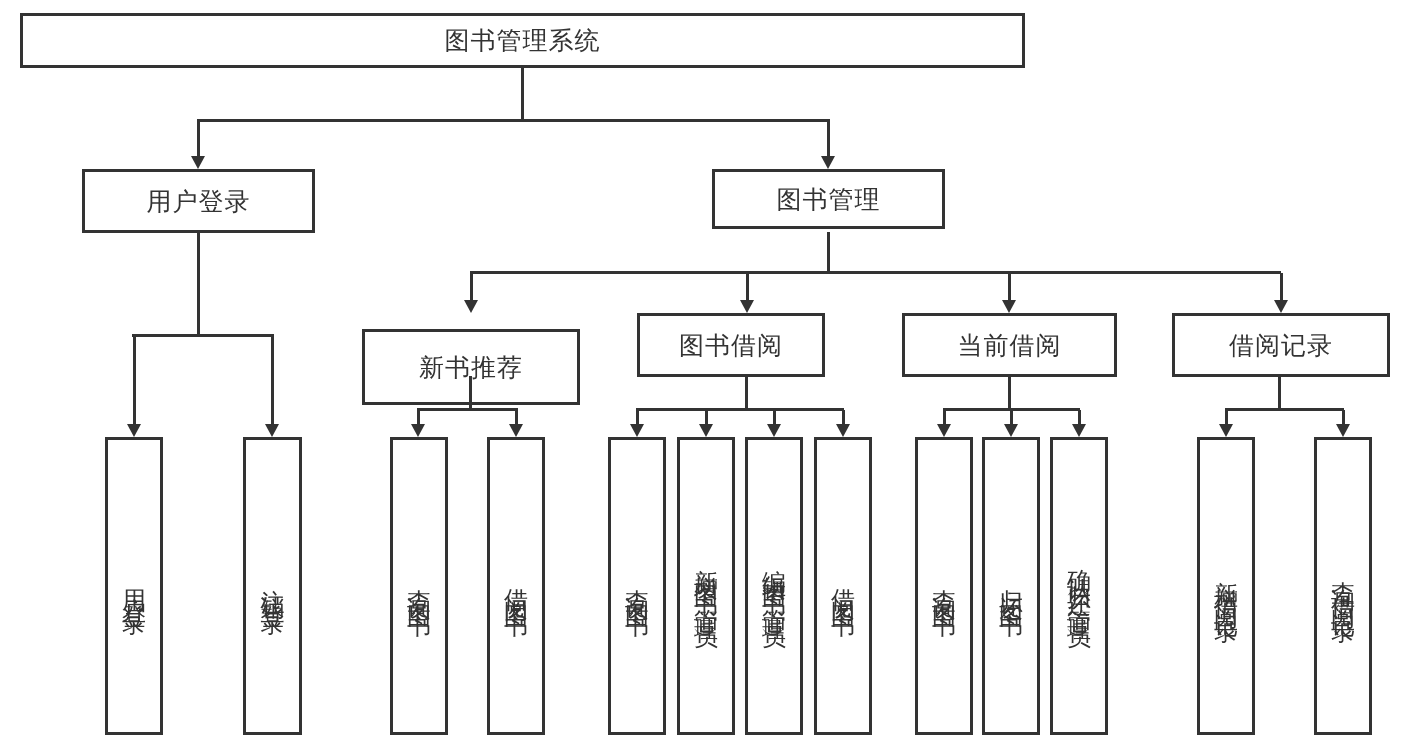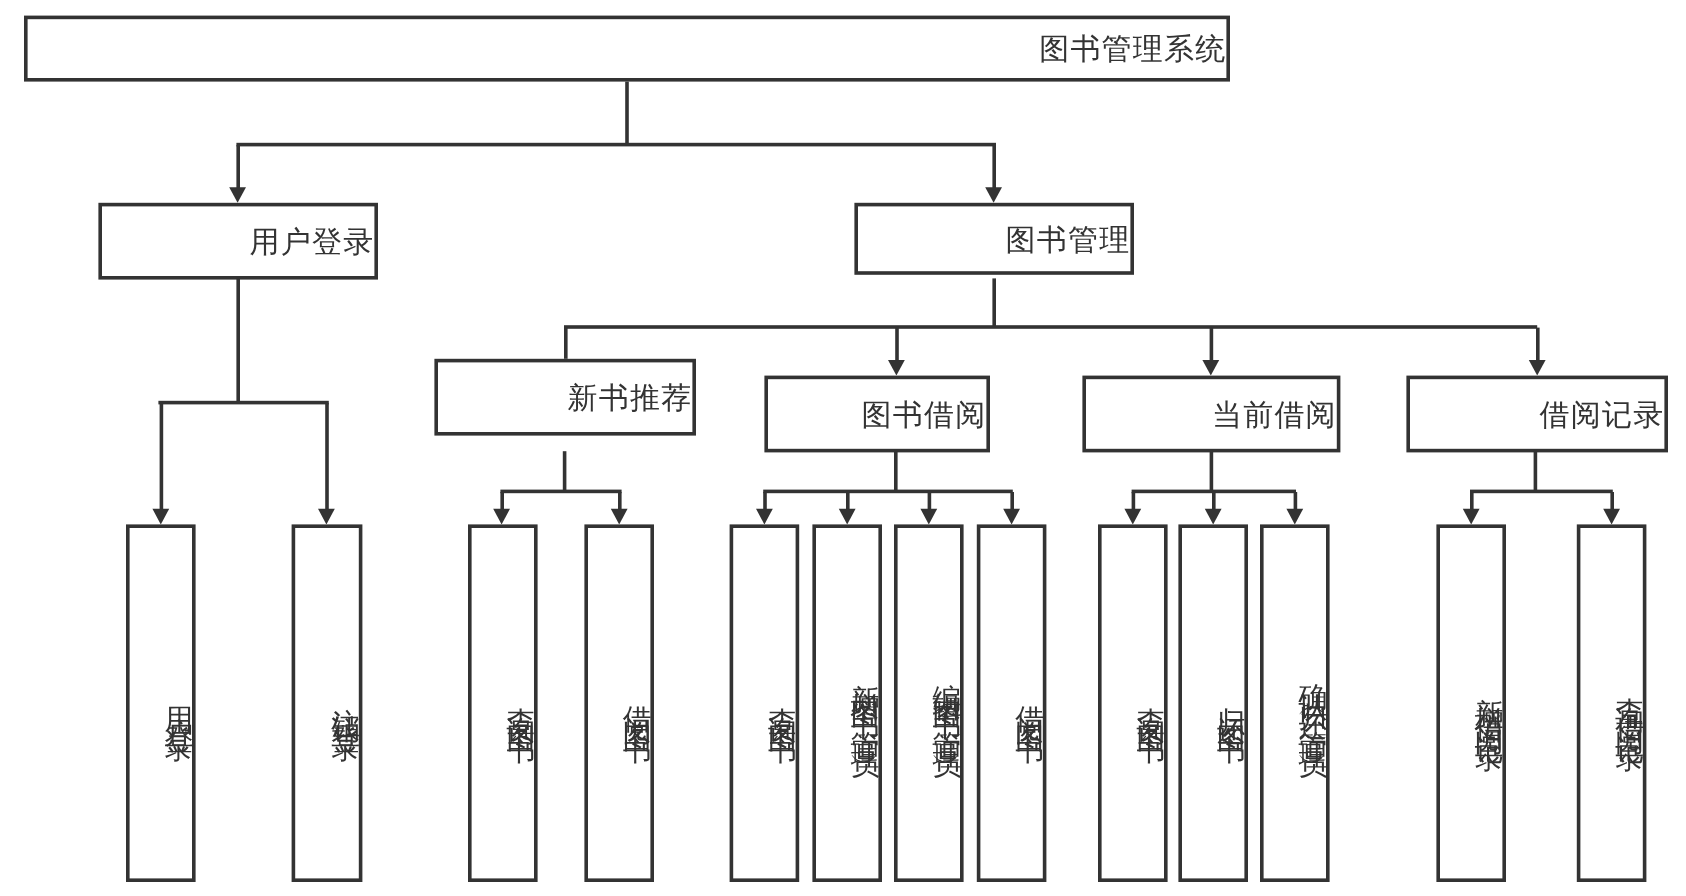--- a/index.html
+++ b/index.html
@@ -15,21 +15,21 @@
     background:var(--background);
     font-family:"Liberation Sans",sans-serif;
     color:var(--text);
     overflow:hidden;
   }
   .box{
     position:absolute;
     box-sizing:border-box;
     border:3px solid var(--line);
     background:var(--background);
-    display:flex;align-items:center;justify-content:flex-end;
+    display:flex;align-items:center;justify-content:center;
   }
   .hbox span{
     font-size:25px;
     letter-spacing:1px;
     white-space:nowrap;
   }
   .vbox span{
     writing-mode:vertical-rl;
     text-orientation:mixed;
     font-size:24px;
@@ -82,21 +82,21 @@
   <div class="arr" style="left:127px;top:336px;height:101px"></div>
   <div class="arr" style="left:265px;top:336px;height:101px"></div>
 
   <div class="vline" style="left:827px;top:232px;height:41px"></div>
   <div class="hline" style="left:470px;top:271px;width:811px"></div>
   <div class="arr" style="left:464px;top:273px;height:40px"></div>
   <div class="arr" style="left:740px;top:273px;height:40px"></div>
   <div class="arr" style="left:1002px;top:273px;height:40px"></div>
   <div class="arr" style="left:1274px;top:273px;height:40px"></div>
 
-  <div class="box hbox" style="left:362px;top:299px;width:218px;height:64px">
+  <div class="box hbox" style="left:362px;top:329px;width:218px;height:76px">
     <span>新书推荐</span>
   </div>
   <div class="box hbox" style="left:637px;top:313px;width:188px;height:64px">
     <span>图书借阅</span>
   </div>
   <div class="box hbox" style="left:902px;top:313px;width:215px;height:64px">
     <span>当前借阅</span>
   </div>
   <div class="box hbox" style="left:1172px;top:313px;width:218px;height:64px">
     <span>借阅记录</span>

